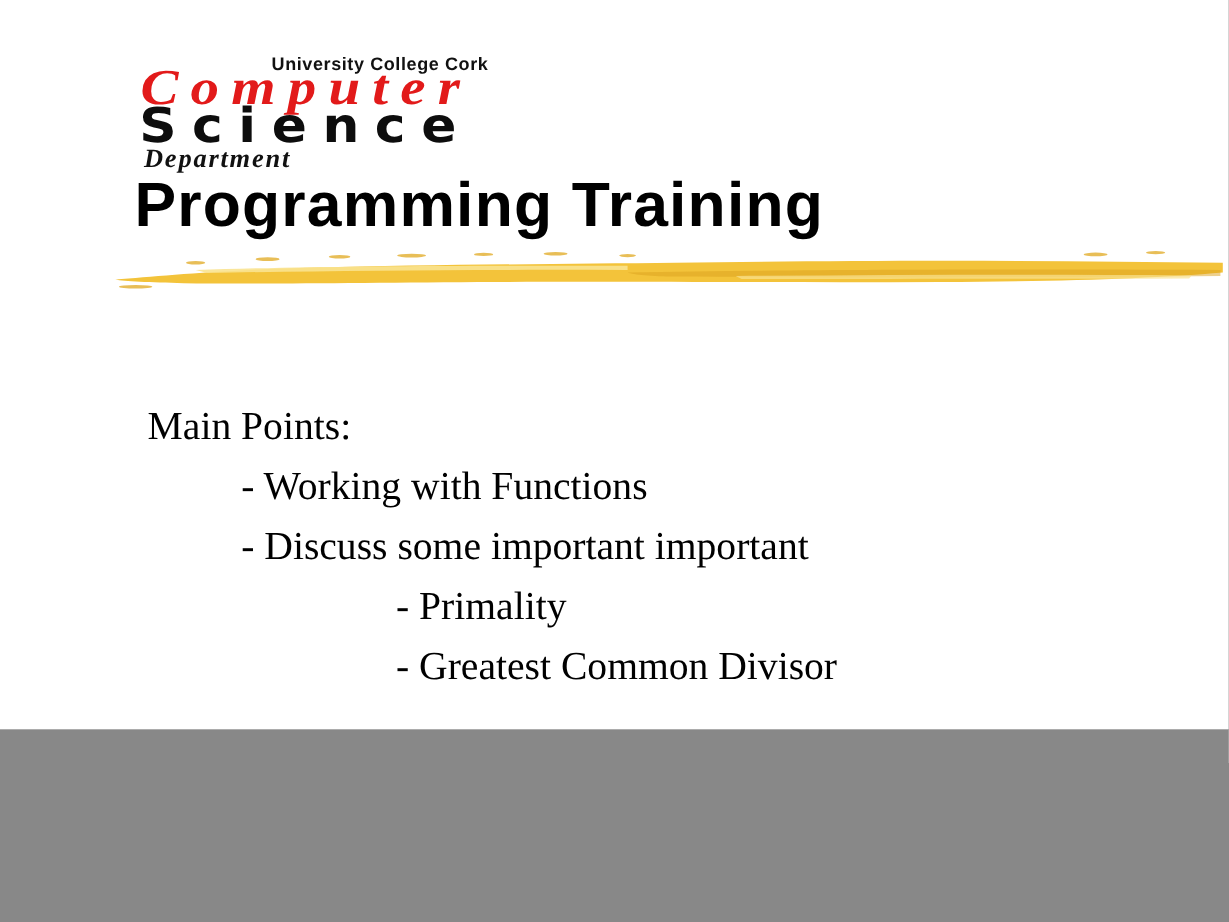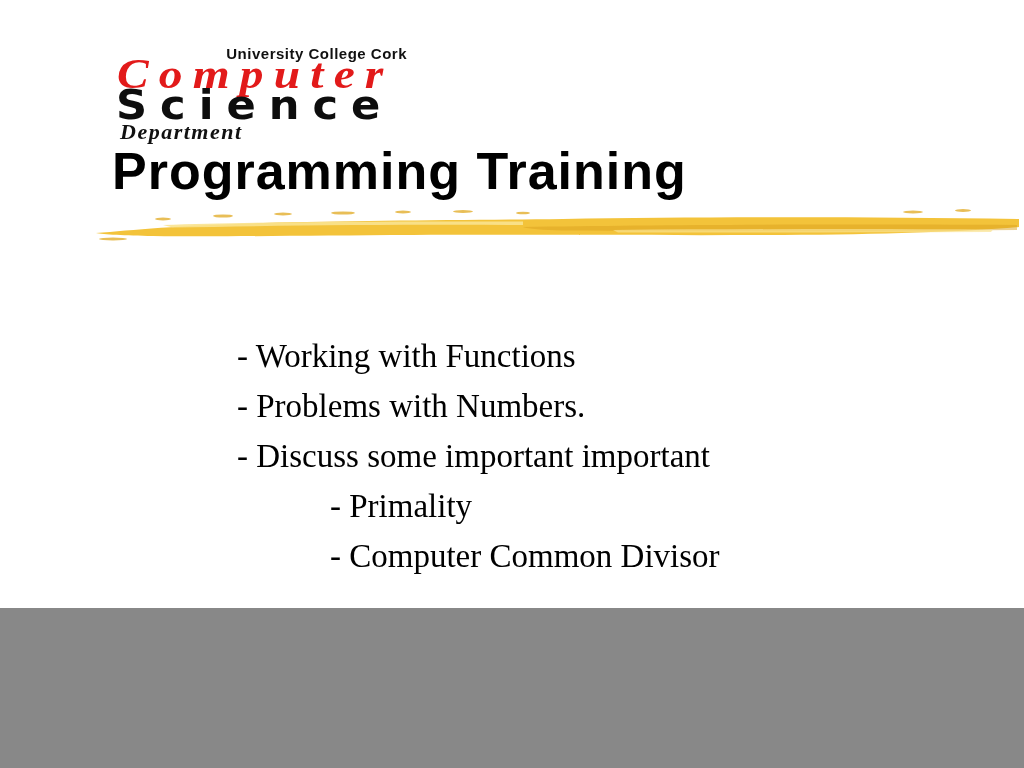--- a/index.html
+++ b/index.html
@@ -50,21 +50,21 @@
   
   .brush { position:absolute; left:93px; top:203px; width:931px; height:44px; }
 
   
   .body-block {
     position:absolute; left:123px; top:331px;
     font-family:"Liberation Serif", serif;
     font-size:33px; line-height:50px; color:#000;
   }
   .line { white-space:nowrap; }
-  .lvl1 { margin-left:114px; }
+  .lvl1 { margin-left:78px; }
   .lvl2 { margin-left:207px; }
 </style>
 </head>
 <body>
 
 <div class="slide">
 
   <div class="logo">
     <div class="logo-univ">University College Cork</div>
     <div class="logo-computer">Computer</div>
@@ -98,20 +98,20 @@
       <ellipse cx="310" cy="9" rx="8" ry="1.4"></ellipse>
       <ellipse cx="370" cy="8.5" rx="10" ry="1.5"></ellipse>
       <ellipse cx="430" cy="10" rx="7" ry="1.3"></ellipse>
       <ellipse cx="820" cy="9" rx="10" ry="1.5"></ellipse>
       <ellipse cx="870" cy="7.5" rx="8" ry="1.4"></ellipse>
       <ellipse cx="20" cy="36" rx="14" ry="1.5"></ellipse>
     </g>
   </svg>
 
   <div class="body-block">
+    <div class="line lvl0">Main Points:</div>
     <div class="line lvl1">- Working with Functions</div>
-    <div class="line lvl1">- Problems with Numbers.</div>
     <div class="line lvl1">- Discuss some important important</div>
     <div class="line lvl2">- Primality</div>
-    <div class="line lvl2">- Computer Common Divisor</div>
+    <div class="line lvl2">- Greatest Common Divisor</div>
   </div>
 
 </div>
 
 </body></html>

